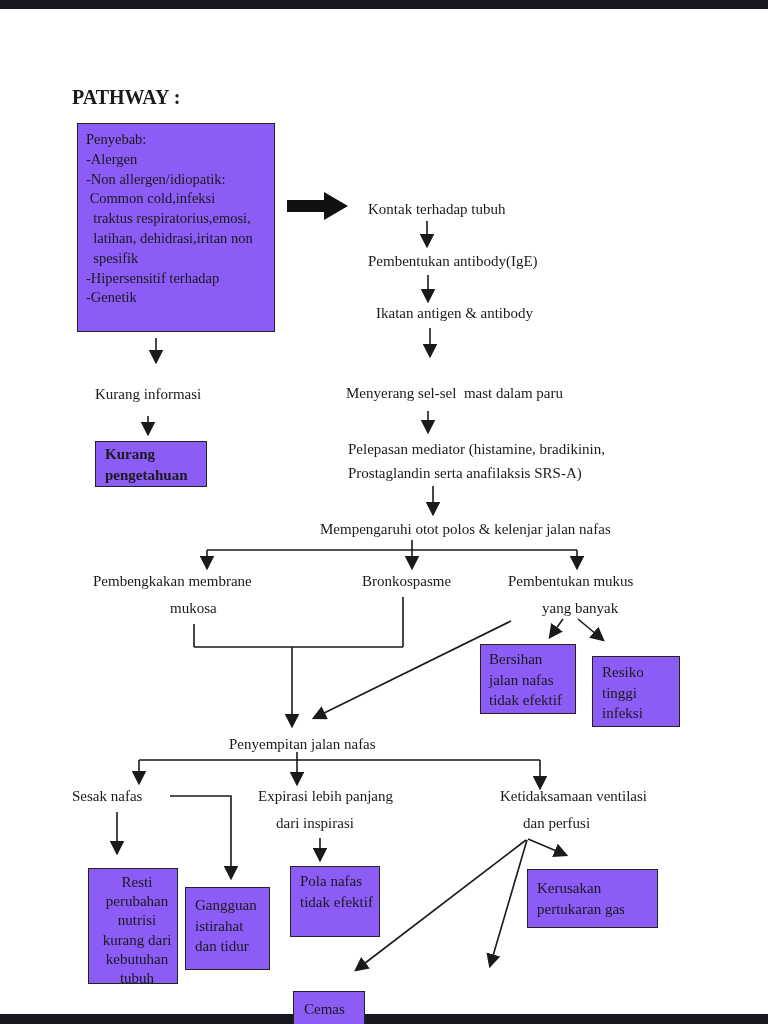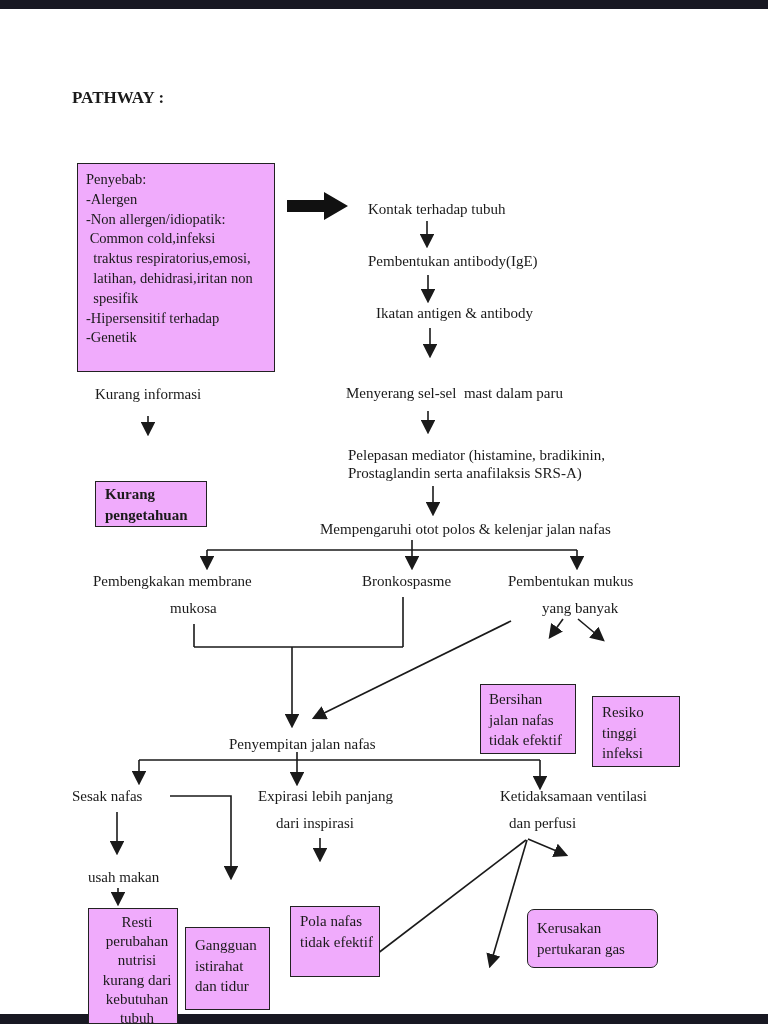--- a/index.html
+++ b/index.html
@@ -2,24 +2,24 @@
 <html><head>
 <meta charset="utf-8">
 <style>
   html,body{margin:0;padding:0;}
   body{
     width:768px;height:1024px;position:relative;overflow:hidden;
     background:#ffffff;font-family:"Liberation Serif","DejaVu Serif",serif;
     color:#1a1a1a;
   }
   .lbl{position:absolute;font-size:15px;line-height:15px;white-space:pre;}
-  .box{position:absolute;border:1.6px solid #222;background:#f0abfc;box-sizing:border-box;margin-top:40px;}
+  .box{position:absolute;border:1.6px solid #222;background:#8b5cf6;box-sizing:border-box;}
   .box .bl{font-size:15px;line-height:20.5px;white-space:pre;}
   #causes-box .bl{font-size:14.5px;line-height:19.8px;}
-  #title{font-weight:bold;font-size:17px;}
+  #title{font-weight:bold;font-size:20px;}
   .edgebar{position:absolute;left:0;width:768px;background:#181822;}
   svg.overlay{position:absolute;left:0;top:0;}
 </style>
 </head>
 <body>
 
 <div class="edgebar" style="top:0;height:9px;"></div>
 <div class="edgebar" style="top:1014px;height:10px;"></div>
 
 <svg class="overlay" width="768" height="1024">
@@ -81,35 +81,35 @@
   <div class="bl">  latihan, dehidrasi,iritan non</div>
   <div class="bl">  spesifik</div>
   <div class="bl">-Hipersensitif terhadap</div>
   <div class="bl">-Genetik</div>
 </div>
 
 <div class="lbl" style="left:368px;top:202px;">Kontak terhadap tubuh</div>
 <div class="lbl" style="left:368px;top:254px;">Pembentukan antibody(IgE)</div>
 <div class="lbl" style="left:376px;top:306px;">Ikatan antigen &amp; antibody</div>
 <div class="lbl" style="left:346px;top:386px;">Menyerang sel-sel  mast dalam paru</div>
-<div class="lbl" style="left:348px;top:442px;margin-top:6px;">Pelepasan mediator (histamine, bradikinin,</div>
+<div class="lbl" style="left:348px;top:442px;">Pelepasan mediator (histamine, bradikinin,</div>
 <div class="lbl" style="left:348px;top:466px;">Prostaglandin serta anafilaksis SRS-A)</div>
 <div class="lbl" style="left:320px;top:522px;">Mempengaruhi otot polos &amp; kelenjar jalan nafas</div>
 <div class="lbl" style="left:95px;top:387px;">Kurang informasi</div>
 <div class="lbl" style="left:93px;top:574px;">Pembengkakan membrane</div>
 <div class="lbl" style="left:170px;top:601px;">mukosa</div>
 <div class="lbl" style="left:362px;top:574px;">Bronkospasme</div>
 <div class="lbl" style="left:508px;top:574px;">Pembentukan mukus</div>
 <div class="lbl" style="left:542px;top:601px;">yang banyak</div>
 <div class="lbl" style="left:229px;top:737px;">Penyempitan jalan nafas</div>
 <div class="lbl" style="left:72px;top:789px;">Sesak nafas</div>
 <div class="lbl" style="left:258px;top:789px;">Expirasi lebih panjang</div>
 <div class="lbl" style="left:276px;top:816px;">dari inspirasi</div>
 <div class="lbl" style="left:500px;top:789px;">Ketidaksamaan ventilasi</div>
-<div class="lbl" style="left:509px;top:816px;">dan perfusi</div>
+<div class="lbl" style="left:523px;top:816px;">dan perfusi</div>
 <div class="lbl" style="left:88px;top:870px;">usah makan</div>
 
 <div class="box" style="left:95px;top:441px;width:112px;height:46px;padding:2px 0 0 9px;font-weight:bold;">
   <div class="bl">Kurang</div>
   <div class="bl">pengetahuan</div>
 </div>
 
 <div class="box" style="left:480px;top:644px;width:96px;height:70px;padding:4px 0 0 8px;">
   <div class="bl">Bersihan</div>
   <div class="bl">jalan nafas</div>
@@ -135,20 +135,20 @@
 
 <div class="box" style="left:88px;top:868px;width:90px;height:116px;padding:4px 0 0 8px;text-align:center;">
   <div class="bl" style="line-height:19.2px;">Resti</div>
   <div class="bl" style="line-height:19.2px;">perubahan</div>
   <div class="bl" style="line-height:19.2px;">nutrisi</div>
   <div class="bl" style="line-height:19.2px;">kurang dari</div>
   <div class="bl" style="line-height:19.2px;">kebutuhan</div>
   <div class="bl" style="line-height:19.2px;">tubuh</div>
 </div>
 
-<div class="box" style="left:527px;top:869px;width:131px;height:59px;padding:8px 0 0 9px;border-radius:7px;">
+<div class="box" style="left:527px;top:869px;width:131px;height:59px;padding:8px 0 0 9px;">
   <div class="bl">Kerusakan</div>
   <div class="bl">pertukaran gas</div>
 </div>
 
 <div class="box" style="left:293px;top:991px;width:72px;height:45px;padding:7px 0 0 10px;">
   <div class="bl">Cemas</div>
 </div>
 
 </body></html>

